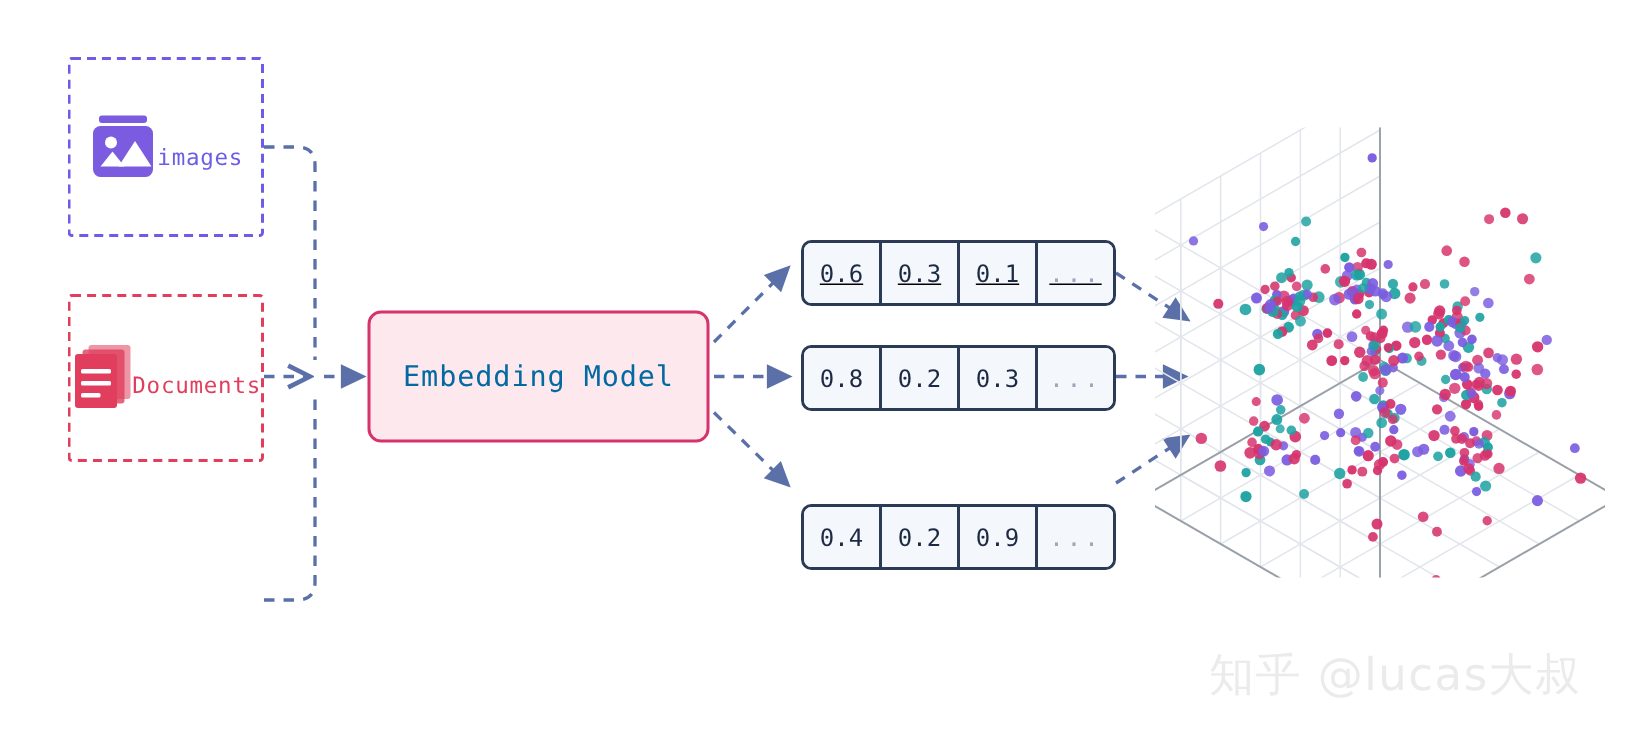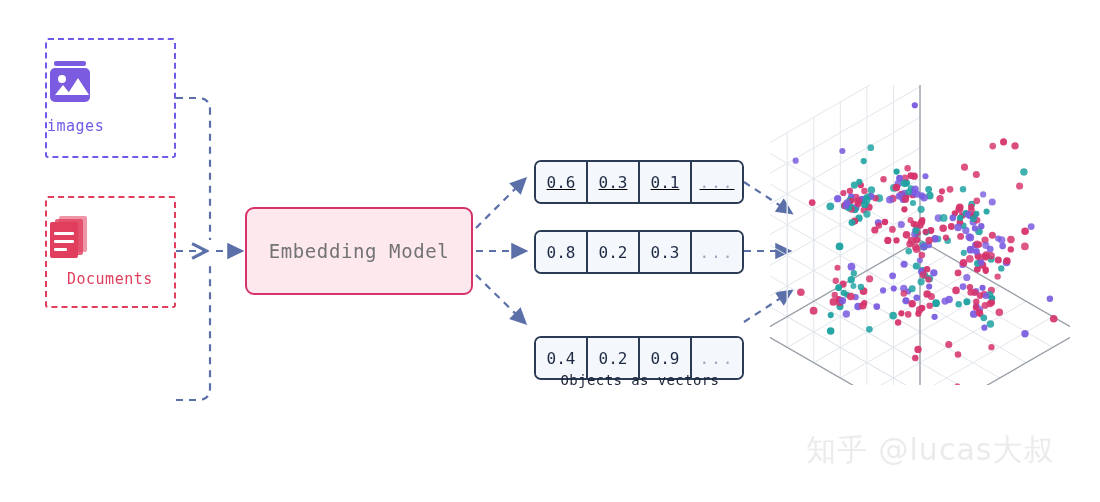--- a/index.html
+++ b/index.html
@@ -2,21 +2,21 @@
 <html><head>
 <meta charset="utf-8">
 <style>
   html,body{margin:0;padding:0;background:#ffffff;}
   body{width:1100px;height:502px;overflow:hidden;
        font-family:"DejaVu Sans Mono","Liberation Mono",monospace;}
   #stage{position:relative;width:1100px;height:502px;background:#fff;}
 
   
   .src-box{position:absolute;border:2.5px dashed;border-radius:3px;
-           display:flex;flex-direction:column;align-items:flex-start;
+           display:flex;flex-direction:row;align-items:center;
            justify-content:center;box-sizing:border-box;}
   .src-label{margin-top:14px;font-size:15px;letter-spacing:.5px;
              font-family:"DejaVu Sans Mono","Liberation Mono",monospace;}
 
   .icon-wrap{width:46px;height:42px;position:relative;}
 
   
   .ic-img-bar{position:absolute;left:7px;top:0;width:32px;height:5px;border-radius:2px;}
   .ic-img-body{position:absolute;left:3px;top:7px;width:40px;height:34px;border-radius:5px;}
   .ic-img-sun{position:absolute;left:11px;top:14px;width:8px;height:8px;border-radius:50%;background:#fff;}
@@ -38,21 +38,21 @@
   .ic-aud-stem1{position:absolute;left:20px;top:9px;width:2.6px;height:16px;background:#fff;}
   .ic-aud-stem2{position:absolute;left:28px;top:7px;width:2.6px;height:15px;background:#fff;}
   .ic-aud-beam{position:absolute;left:20px;top:7px;width:11px;height:3px;background:#fff;transform:skewY(-9deg);}
   .ic-aud-n1{position:absolute;left:14px;top:22px;width:8px;height:7px;border-radius:50%;background:#fff;}
   .ic-aud-n2{position:absolute;left:23px;top:19px;width:8px;height:7px;border-radius:50%;background:#fff;}
 
   
   #embed-box{position:absolute;left:245px;top:207px;width:228px;height:88px;
              background:#fde8ee;border:2.2px solid #d6336c;border-radius:9px;
              display:flex;align-items:center;justify-content:center;box-sizing:border-box;}
-  #embed-box span{color:#737373;font-size:19px;letter-spacing:.6px;}
+  #embed-box span{color:#0369a1;font-size:19px;letter-spacing:.6px;}
 
   
   .vec-row{position:absolute;display:flex;border:2px solid #2b3a55;border-radius:7px;
            overflow:hidden;background:#f4f7fc;height:44px;box-sizing:border-box;}
   .vec-cell{width:50px;display:flex;align-items:center;justify-content:center;
             font-size:16px;color:#1d2a44;border-right:2px solid #2b3a55;background:#f4f7fc;}
   .vec-cell:last-child{border-right:none;}
   .vec-cell.dots{color:#9aa7bd;letter-spacing:2px;}
 
   #vectors-caption{position:absolute;left:520px;top:372px;width:240px;text-align:center;
@@ -145,21 +145,20 @@
     <div class="vec-cell dots">...</div>
   </div>
 
   <div class="vec-row" style="left:534px;top:301px;margin-top:35px;">
     <div class="vec-cell">0.4</div>
     <div class="vec-cell">0.2</div>
     <div class="vec-cell">0.9</div>
     <div class="vec-cell dots">...</div>
   </div>
 
-  <div id="vectors-caption">Objects as vectors</div>
 
   <svg id="plot3d" viewBox="0 0 300 300">
     <g id="cube-grid" fill="none" stroke="#e2e6ec" stroke-width="1">
         <line x1="150.00" y1="155.00" x2="-9.34" y2="247.00"></line>
         <line x1="150.00" y1="155.00" x2="309.34" y2="247.00"></line>
         <line x1="176.56" y1="170.33" x2="17.21" y2="262.33"></line>
         <line x1="123.44" y1="170.33" x2="282.79" y2="262.33"></line>
         <line x1="203.11" y1="185.67" x2="43.77" y2="277.67"></line>
         <line x1="96.89" y1="185.67" x2="256.23" y2="277.67"></line>
         <line x1="229.67" y1="201.00" x2="70.33" y2="293.00"></line>

